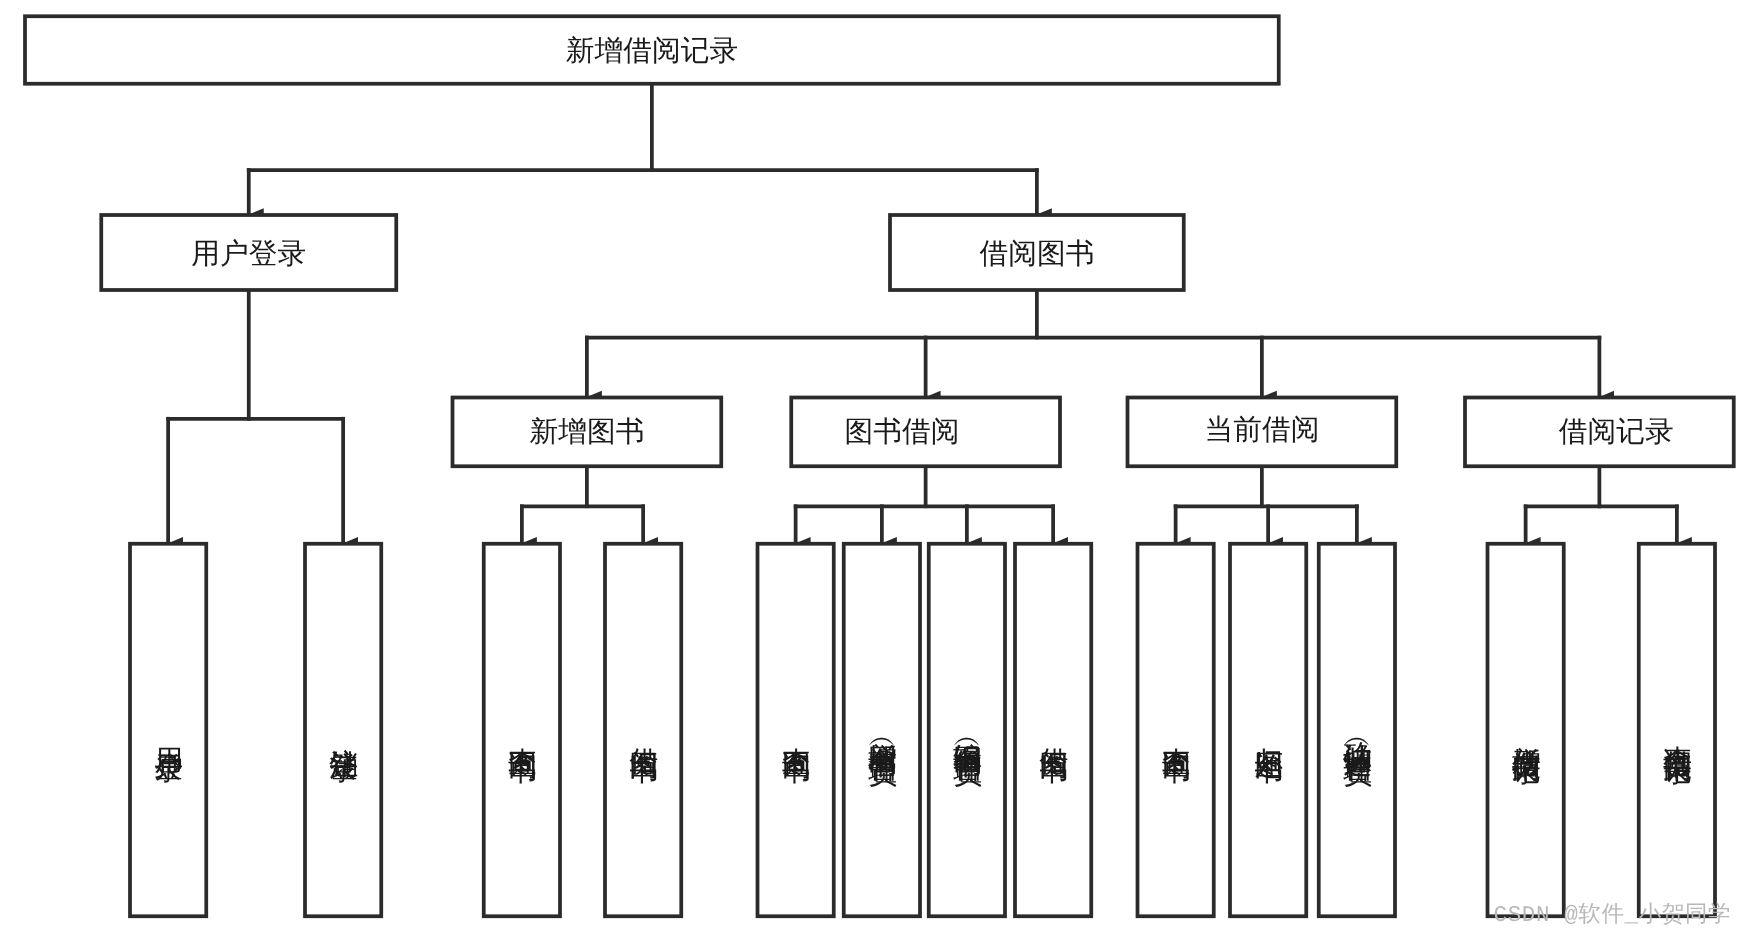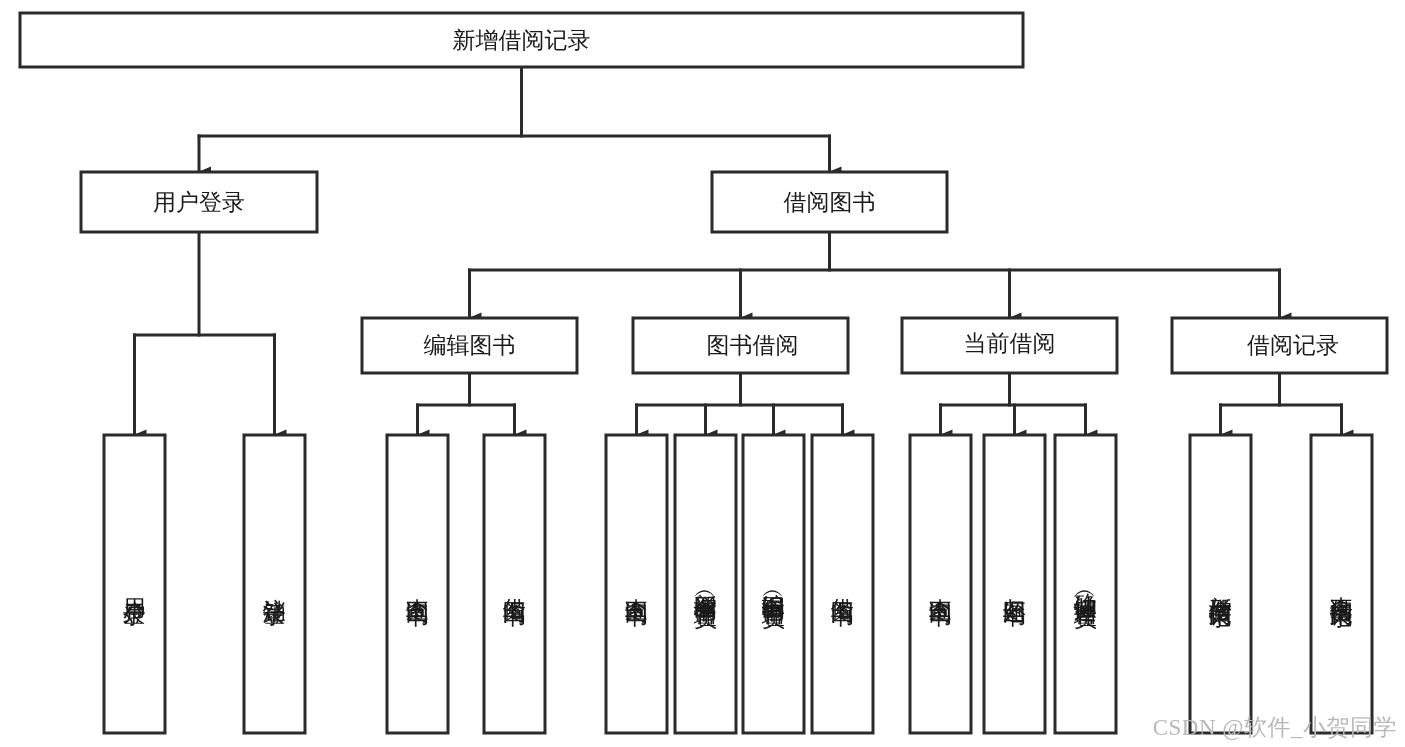--- a/index.html
+++ b/index.html
@@ -60,24 +60,24 @@
     align-items: center;
     justify-content: center;
     font-family: "DejaVu Sans", "Liberation Sans", sans-serif;
     font-size: 23px;
     color: #1a1a1a;
     white-space: nowrap;
     pointer-events: none;
   }
   #watermark {
     position: absolute;
-    right: 8px;
+    right: 20px;
     bottom: 4px;
-    font-family: Liberation Serif, serif;
-    font-size: 23px;
+    font-family: Liberation Mono, monospace;
+    font-size: 18px;
     color: #b8b8b8;
     letter-spacing: 0.5px;
     user-select: none;
   }
 </style>
 </head>
 <body>
 
 <div id="diagram-root">
 
@@ -147,22 +147,22 @@
         <rect x="1055" y="435" width="61" height="298" class="node-box"></rect>
         <rect x="1190" y="435" width="61" height="298" class="node-box"></rect>
         <rect x="1311" y="435" width="61" height="298" class="node-box"></rect>
       </g>
   </svg>
 
   <div id="labels-layer">
       <div class="hlabel" style="left: 20px; top: 13px; width: 1003px; height: 54px;">新增借阅记录</div>
       <div class="hlabel" style="left: 81px; top: 172px; width: 236px; height: 60px;">用户登录</div>
       <div class="hlabel" style="left: 712px; top: 172px; width: 235px; height: 60px;">借阅图书</div>
-      <div class="hlabel" style="left: 362px; top: 318px; width: 215px; height: 55px;">编辑图书</div>
-      <div class="hlabel" style="left: 633px; top: 318px; width: 177px; height: 55px; padding-left: 31px;">图书借阅</div>
+      <div class="hlabel" style="left: 362px; top: 318px; width: 215px; height: 55px;">新增图书</div>
+      <div class="hlabel" style="left: 633px; top: 318px; width: 177px; height: 55px;">图书借阅</div>
       <div class="hlabel" style="left: 902px; top: 318px; width: 215px; height: 51px;">当前借阅</div>
       <div class="hlabel" style="left: 1172px; top: 318px; width: 242px; height: 55px;">借阅记录</div>
       <div class="vlabel" style="left: 104px; top: 435px; width: 61px; height: 298px;">用户登录</div>
       <div class="vlabel" style="left: 244px; top: 435px; width: 61px; height: 298px;">注销登录</div>
       <div class="vlabel" style="left: 387px; top: 435px; width: 61px; height: 298px;">查询图书</div>
       <div class="vlabel" style="left: 484px; top: 435px; width: 61px; height: 298px;">借阅图书</div>
       <div class="vlabel" style="left: 606px; top: 435px; width: 61px; height: 298px;">查询图书</div>
       <div class="vlabel" style="left: 675px; top: 435px; width: 61px; height: 298px;">新增图书（管理员）</div>
       <div class="vlabel" style="left: 743px; top: 435px; width: 61px; height: 298px;">编辑图书（管理员）</div>
       <div class="vlabel" style="left: 812px; top: 435px; width: 61px; height: 298px;">借阅图书</div>

